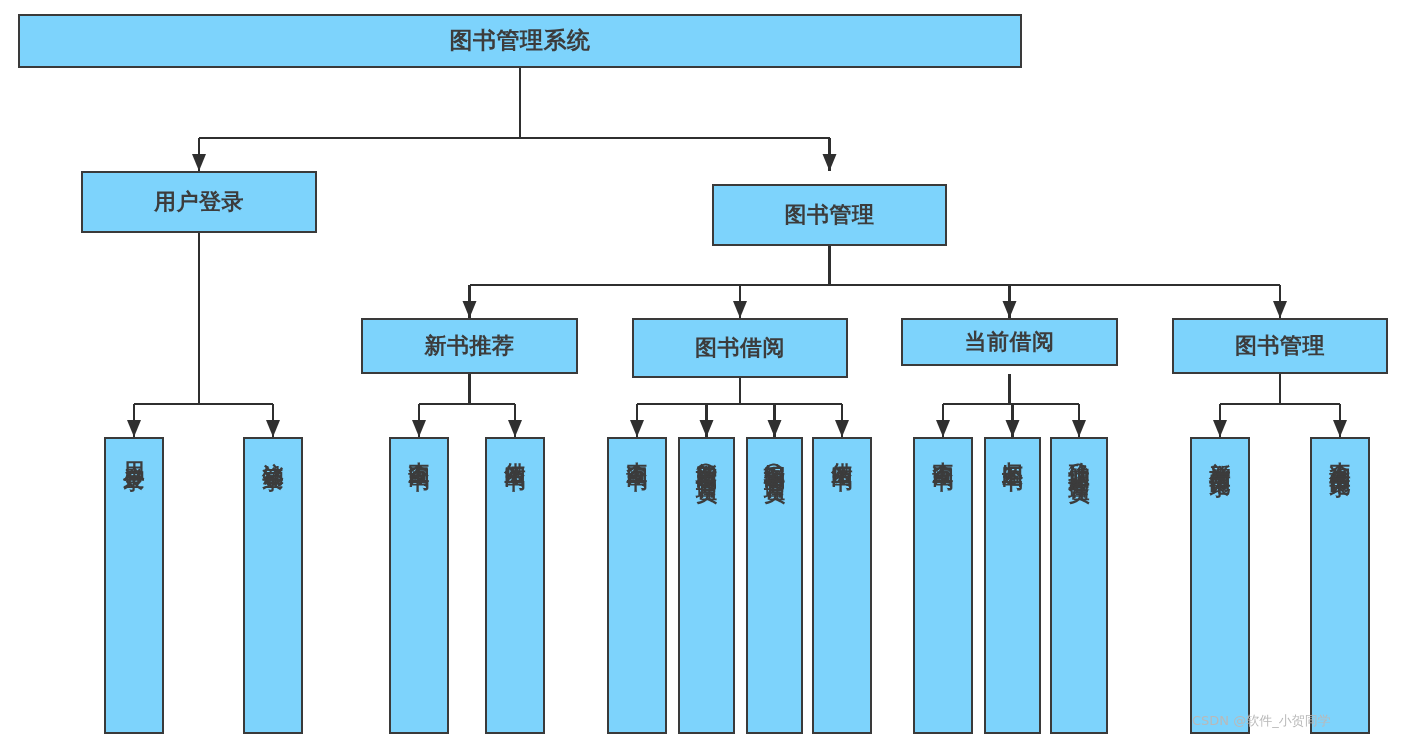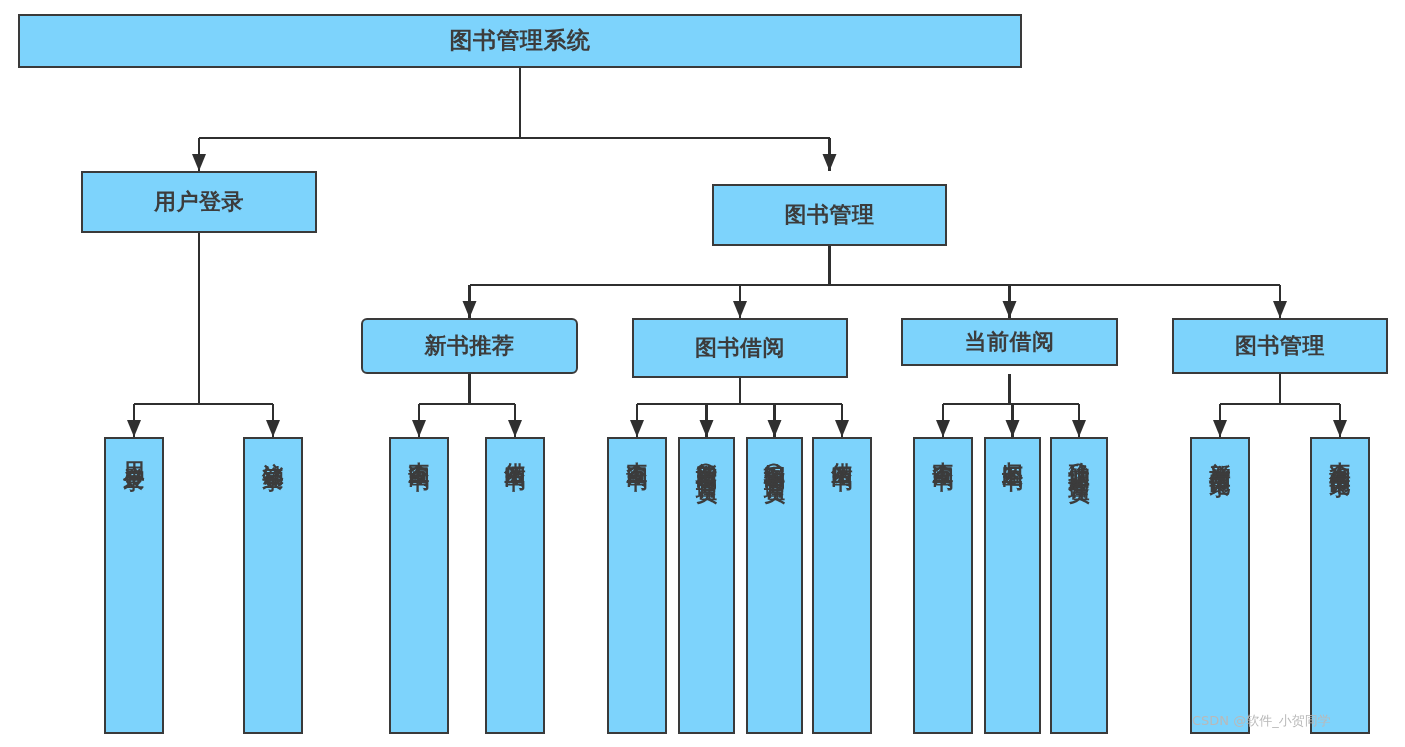--- a/index.html
+++ b/index.html
@@ -137,21 +137,21 @@
   <div id="nodes-layer">
       <div class="node horiz root" style="left: 18px; top: 14px; width: 1004px; height: 54px;">
         <span class="label">图书管理系统</span>
       </div>
       <div class="node horiz" style="left: 81px; top: 171px; width: 236px; height: 62px;">
         <span class="label">用户登录</span>
       </div>
       <div class="node horiz" style="left: 712px; top: 184px; width: 235px; height: 62px;">
         <span class="label">图书管理</span>
       </div>
-      <div class="node horiz" style="left: 361px; top: 318px; width: 217px; height: 56px; border-radius: 6px;">
+      <div class="node horiz" style="left: 361px; top: 318px; width: 217px; height: 56px;">
         <span class="label">新书推荐</span>
       </div>
       <div class="node horiz" style="left: 632px; top: 318px; width: 216px; height: 60px;">
         <span class="label">图书借阅</span>
       </div>
       <div class="node horiz" style="left: 901px; top: 318px; width: 217px; height: 48px;">
         <span class="label">当前借阅</span>
       </div>
       <div class="node horiz" style="left: 1172px; top: 318px; width: 216px; height: 56px;">
         <span class="label">图书管理</span>

